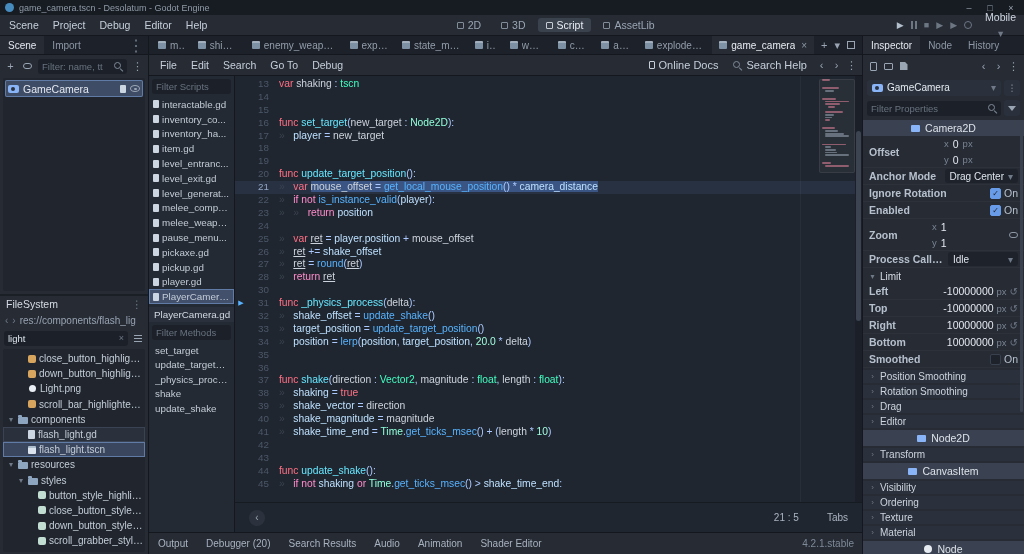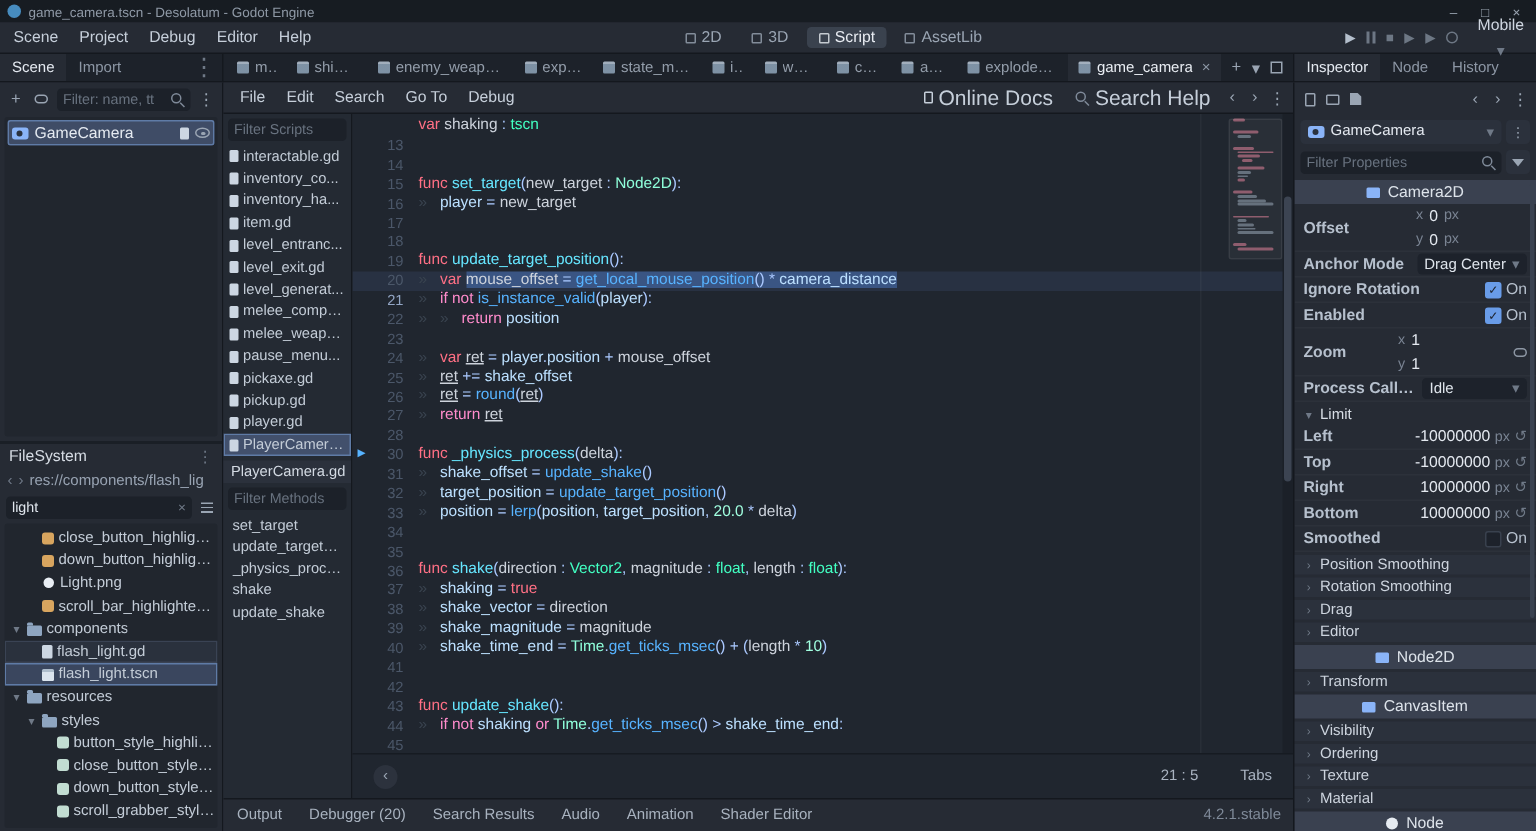--- a/index.html
+++ b/index.html
@@ -90,38 +90,38 @@
   .i-img{width:7px;height:7px;border-radius:50%;background:#e9eef4;flex:none;margin:0 1px;}
   .i-scene{width:8px;height:8px;border-radius:1px;background:linear-gradient(#aebdcc 0 2px,#dbe4ee 2px);flex:none;}
   .i-cam{width:11px;height:8px;background:#8ab4f8;border-radius:2px;position:relative;flex:none;}
   .i-cam::after{content:'';position:absolute;left:3px;top:2px;width:4px;height:4px;border-radius:50%;background:#2a3240;}
   .i-funnel{width:0;height:0;border-left:4px solid transparent;border-right:4px solid transparent;border-top:5px solid currentColor;}
   
   #centercol{flex:1;min-width:0;display:flex;flex-direction:column;background:#262b34;}
   #scriptmenus{height:21px;display:flex;align-items:center;justify-content:space-between;border-bottom:1px solid #14181e;padding:0 4px;}
   .sm-left{display:flex;}
   .sm-right{display:flex;align-items:center;gap:2px;}
-  .help-link{display:flex;align-items:center;gap:4px;color:#c6cfda;font-size:14px;padding:0 6px;}
+  .help-link{display:flex;align-items:center;gap:4px;color:#c6cfda;font-size:11px;padding:0 6px;}
   #scriptbody{flex:1;display:flex;min-height:0;}
   #scriptspanel{width:86px;flex:none;border-right:1px solid #14181e;display:flex;flex-direction:column;background:#242a33;min-height:0;}
   .search.slim{margin:3px;}
   .script-list{min-height:0;}
   .slist-row{height:14.8px;font-size:9.8px;color:#c3ccd7;display:flex;gap:3px;padding:0 4px;align-items:center;}
   .slist-row.selected{background:#42506c;box-shadow:inset 0 0 0 1px #5f7ba6;}
   .slist-label,.mlist-label{white-space:nowrap;overflow:hidden;text-overflow:ellipsis;}
   .members-header{height:15px;background:#2b313c;color:#d3dae3;font-size:9.8px;display:flex;align-items:center;padding:0 5px;margin-top:3px;white-space:nowrap;overflow:hidden;}
   .mlist-row{height:14.5px;display:flex;align-items:center;padding:0 6px;font-size:9.8px;color:#c3ccd7;}
   #codecol{flex:1;min-width:0;display:flex;flex-direction:column;}
   #codearea{flex:1;position:relative;background:#20262f;overflow:hidden;}
   .code-lines{position:absolute;inset:0;padding-top:2px;}
   .code-lines::after{content:'';position:absolute;left:565px;top:0;bottom:0;width:1px;background:rgba(255,255,255,0.04);}
   .cl{display:flex;height:12.9px;line-height:12.9px;font-family:"DejaVu Sans Mono",monospace;font-size:10.3px;white-space:pre;}
   .cl.current{background:#283142;}
   .g-mark{width:12px;text-align:center;color:#57b3ff;font-size:7px;line-height:12.9px;flex:none;}
-  .g-num{width:22px;text-align:right;color:#4b5769;flex:none;font-size:9.8px;margin-top:14px;}
+  .g-num{width:22px;text-align:right;color:#4b5769;flex:none;font-size:9.8px;}
   .cl.current .g-num{color:#93a6c5;}
   .l-text{padding-left:10px;flex:none;}
   .tk-k{color:#ff7085;} .tk-c{color:#ff8ccc;} .tk-t{color:#42ffc2;} .tk-e{color:#8fffdb;}
   .tk-f{color:#57b3ff;} .tk-d{color:#66e6ff;} .tk-n{color:#a1ffe0;} .tk-m{color:#bce0ff;}
   .tk-o{color:#abc9ff;} .tk-w{color:#cdd3dc;} .tk-g{color:#39434f;}
   .tk-u{text-decoration:underline;text-underline-offset:1px;}
   .tk-sel{background:rgba(80,130,210,0.45);}
   .minimap{position:absolute;top:3px;right:10px;width:30px;bottom:2px;}
   .mm-line{height:1.8px;margin-bottom:0.9px;border-radius:1px;}
   .mm-view{position:absolute;left:-3px;right:-3px;top:0;height:94px;background:rgba(255,255,255,0.045);border:1px solid rgba(255,255,255,0.07);border-radius:2px;}

